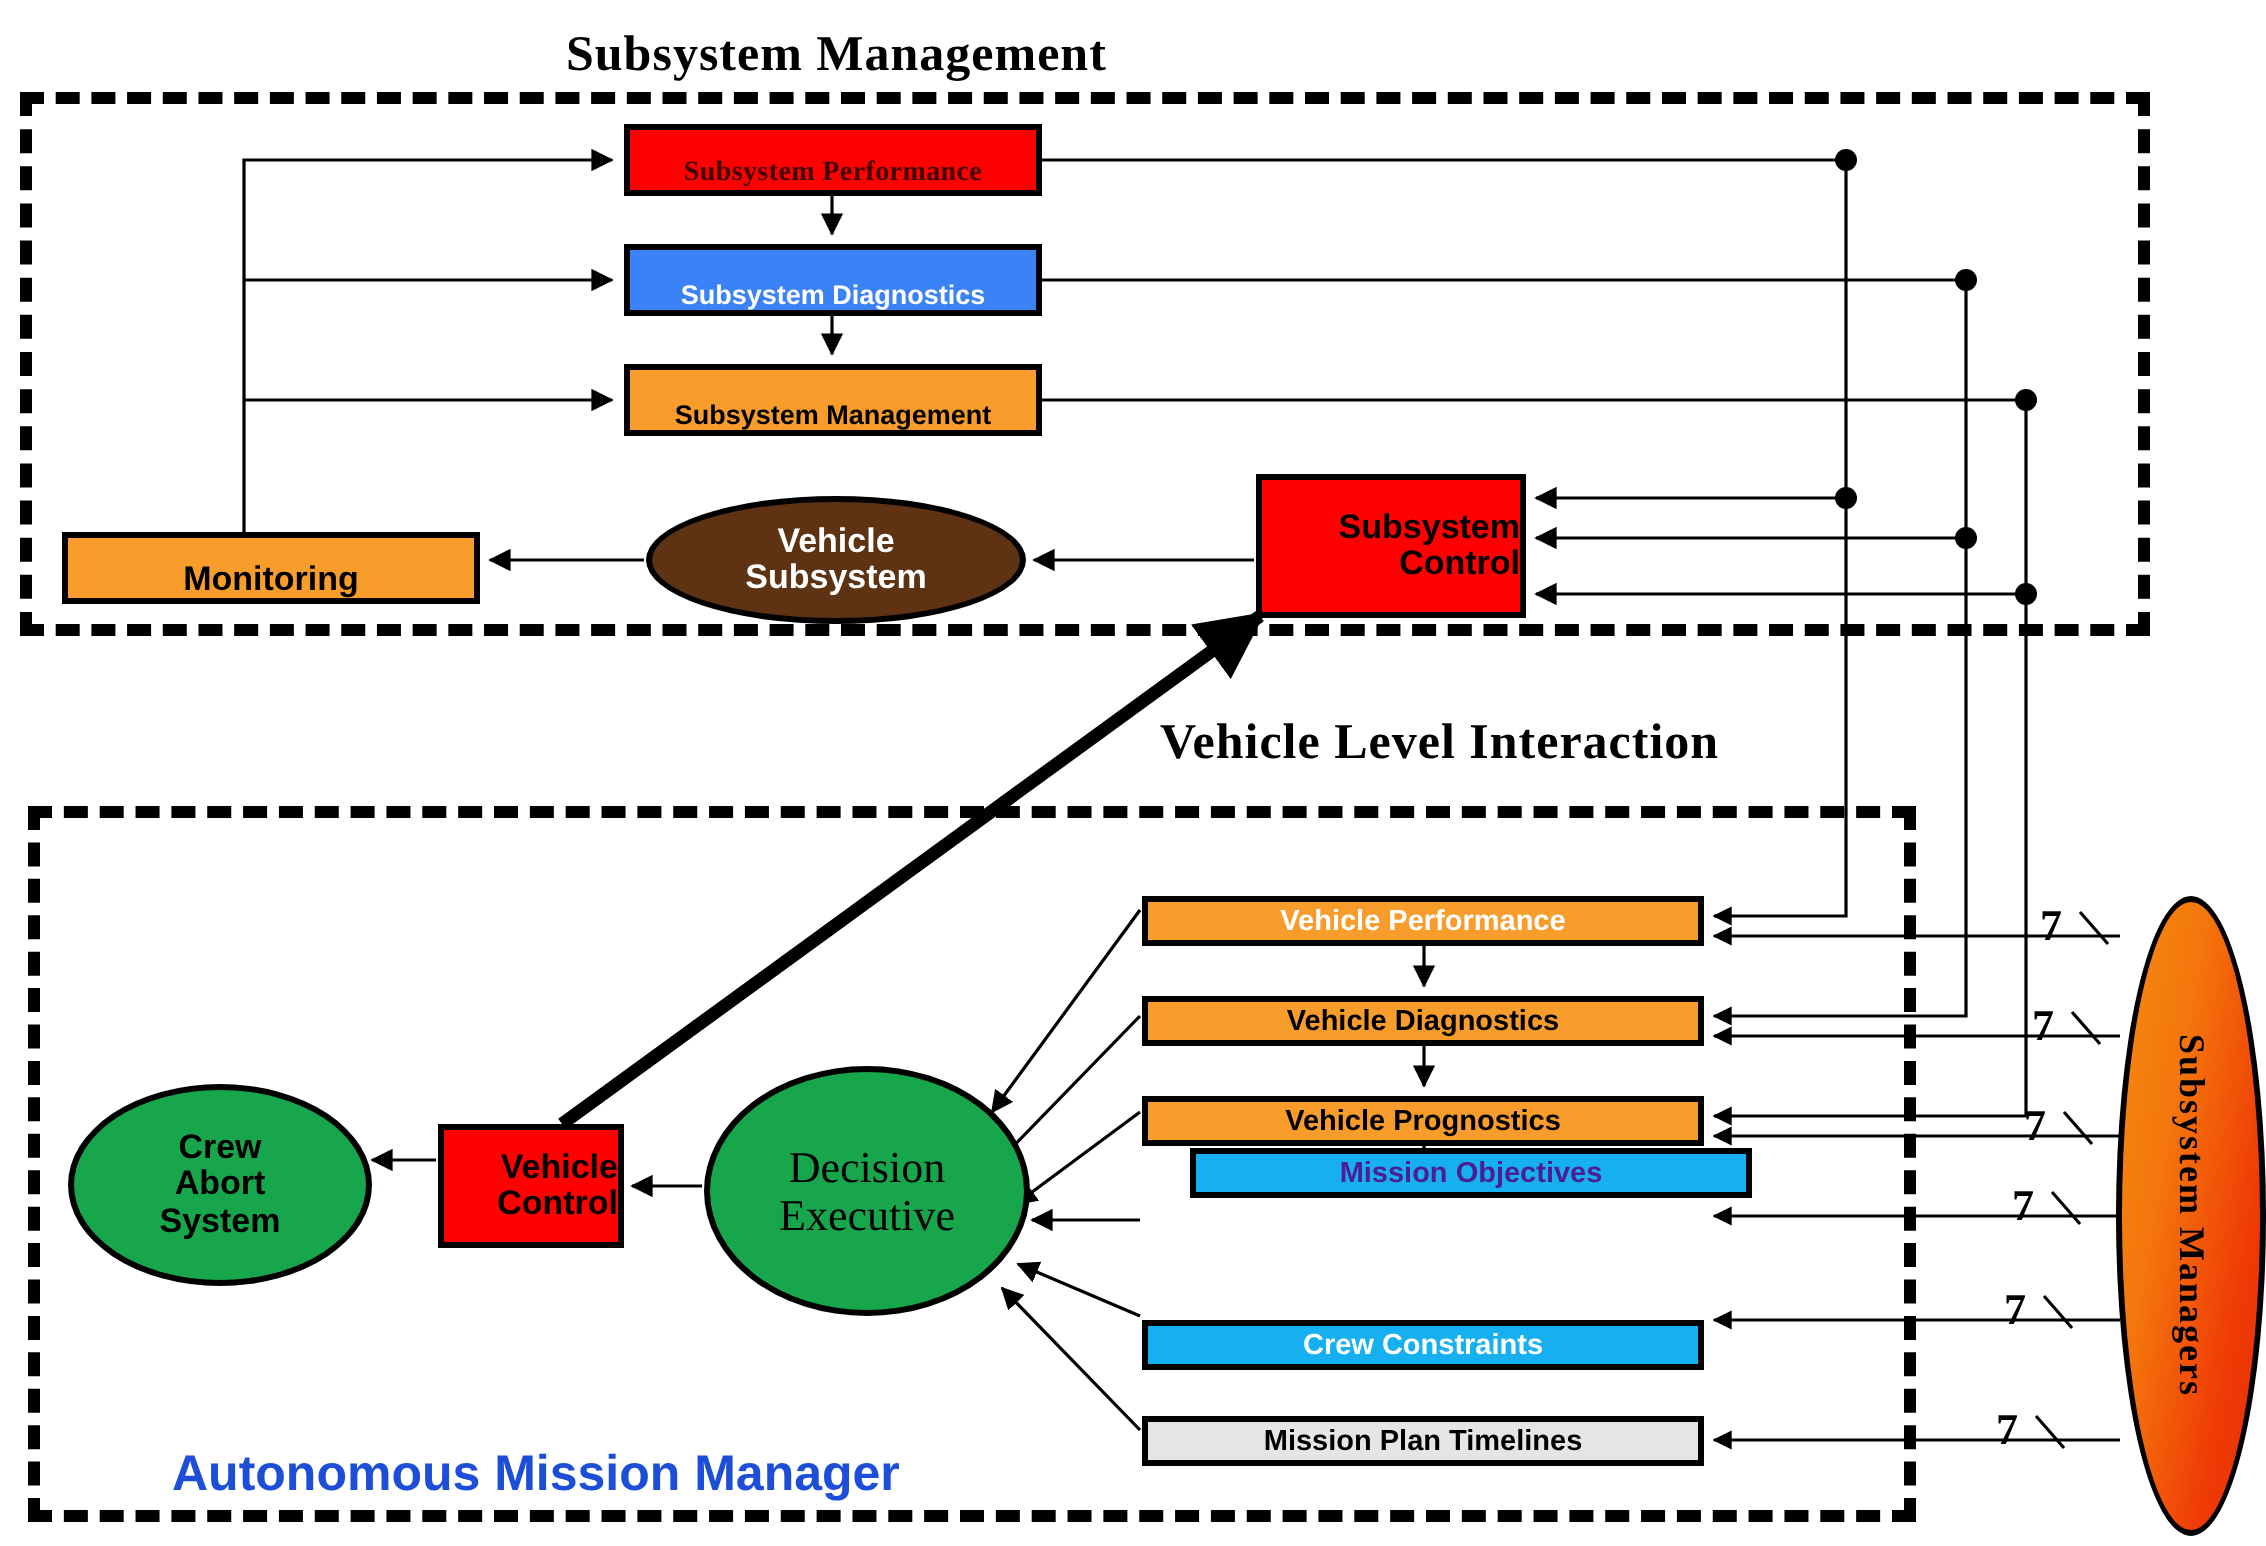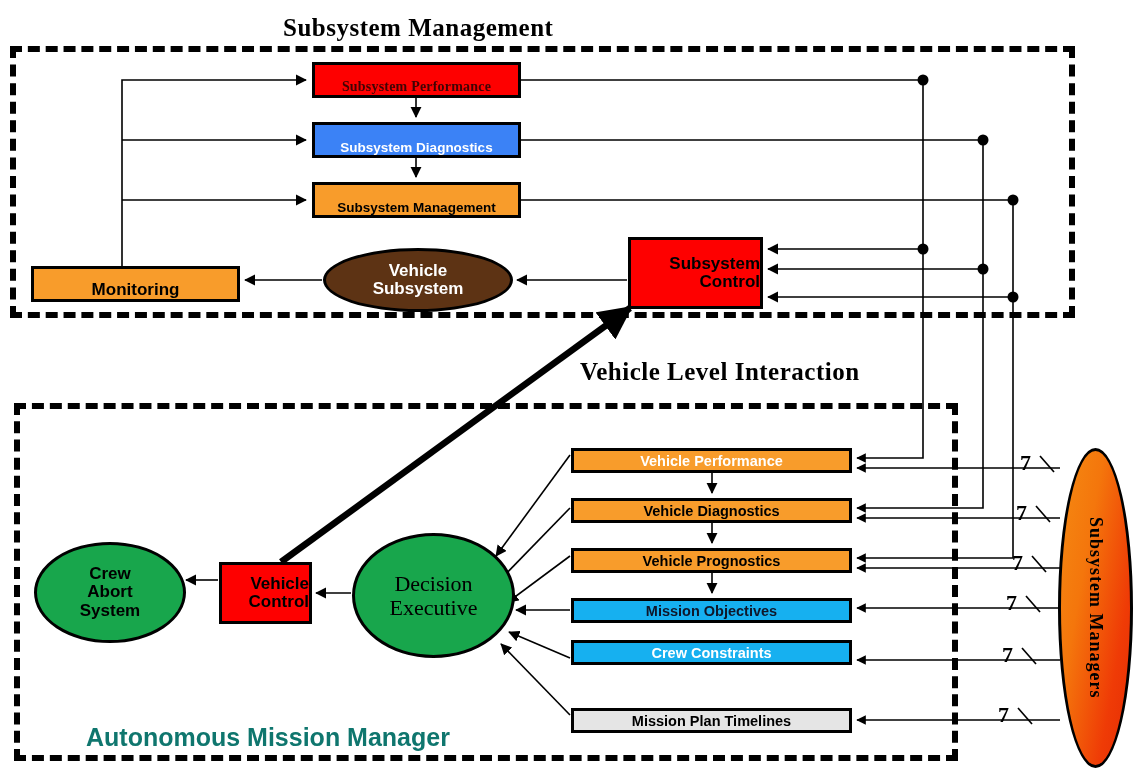--- a/index.html
+++ b/index.html
@@ -33,21 +33,21 @@
     letter-spacing: .5px;
   }
   #title-subsystem-mgmt { left: 283px; top: 14px; font-size: 25px; }
   #title-vehicle-level  { left: 580px; top: 358px; font-size: 25px; }
 
   .zone-label {
     position: absolute;
     font-family: "Liberation Sans", sans-serif;
     font-weight: bold;
     font-size: 25px;
-    color: #0f766e;
+    color: #1d4ed8;
     white-space: nowrap;
   }
   #label-amm { left: 86px; top: 723px; }
 
   
   .dashed-box {
     position: absolute;
     border: 6px dashed #000000;
     box-sizing: border-box;
     background: transparent;
@@ -107,22 +107,22 @@
     font-weight: bold;
     font-size: 14.5px;
     white-space: nowrap;
     left: 571px;
     width: 281px;
     height: 25px;
   }
   #node-vehicle-performance  { top: 448px; background: #f89c2b; color: #ffffff; }
   #node-vehicle-diagnostics  { top: 498px; background: #f89c2b; color: #000000; }
   #node-vehicle-prognostics  { top: 548px; background: #f89c2b; color: #000000; }
-  #node-mission-objectives   { top: 598px; background: #16b0f0; color: #0f172a; }
-  #node-crew-constraints     { top: 640px; background: #16b0f0; color: #ffffff; }
+  #node-mission-objectives   { top: 574px; background: #16b0f0; color: #4c1d95; margin-left: 24px; }
+  #node-crew-constraints     { top: 660px; background: #16b0f0; color: #ffffff; }
   #node-mission-plan-timelines { top: 708px; background: #e5e5e5; color: #000000; }
 
   
   .ellipse {
     position: absolute;
     box-sizing: border-box;
     border: 3px solid #000000;
     border-radius: 50%;
     display: flex;
     align-items: center;

